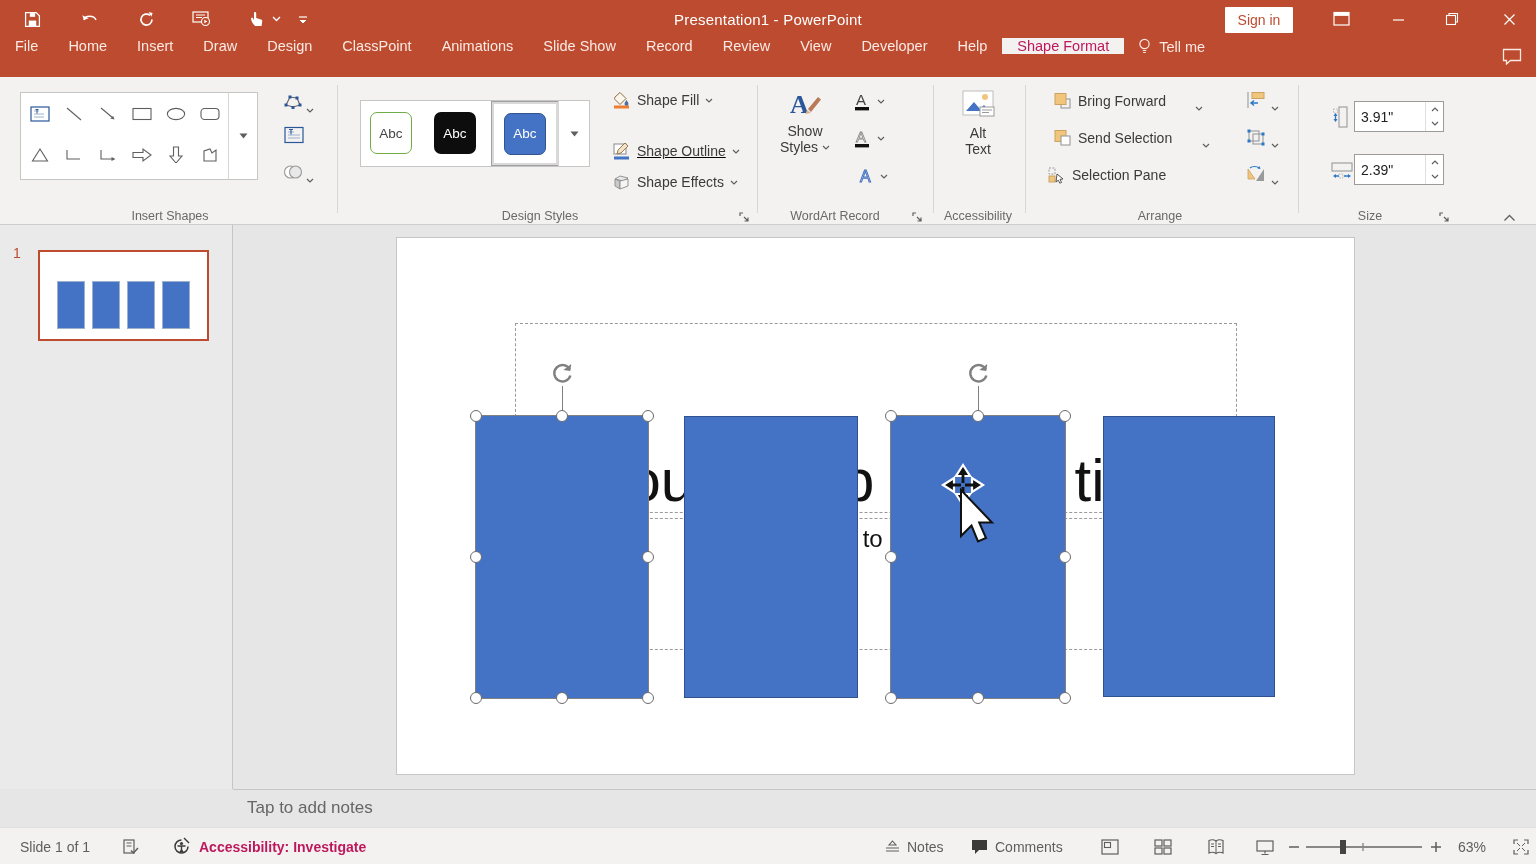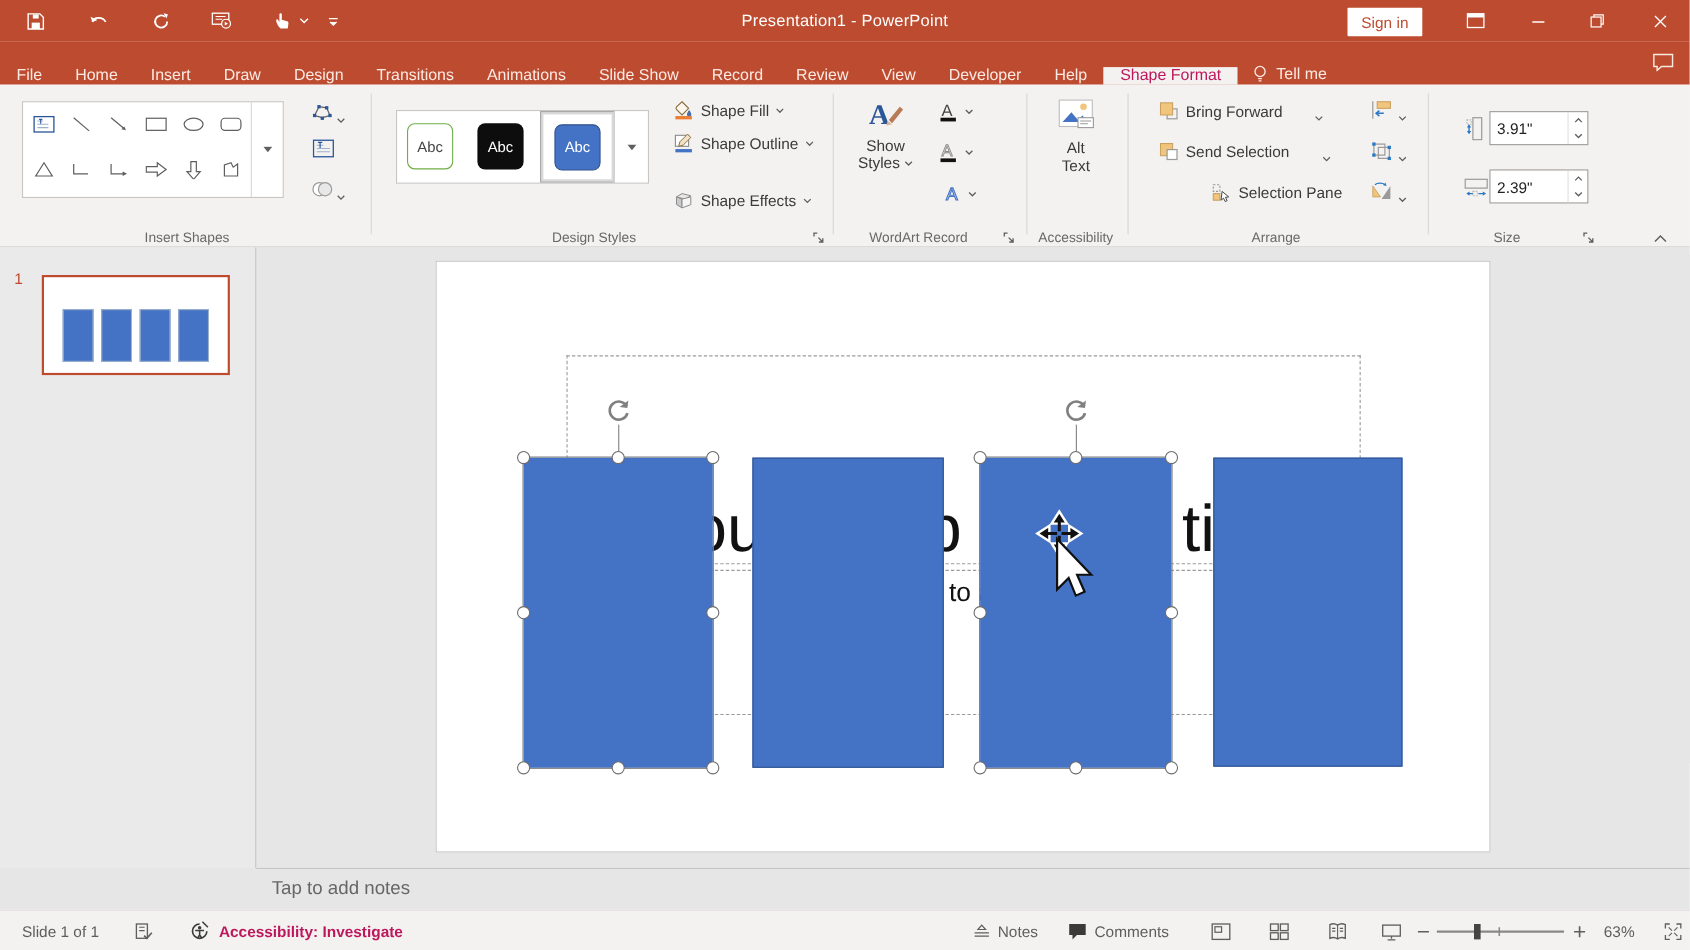--- a/index.html
+++ b/index.html
@@ -8,21 +8,21 @@
   .abs{position:absolute;}
   
   #titlebar{position:absolute;left:0;top:0;width:1536px;height:38px;background:#bc4b2f;}
   .qat-ic{position:absolute;top:9px;width:20px;height:20px;display:flex;align-items:center;justify-content:center;}
   #title-text{position:absolute;top:0;left:0;width:100%;height:38px;display:flex;align-items:center;justify-content:center;
     color:#fff;font-size:15px;letter-spacing:.2px;}
   #signin{position:absolute;left:1225px;top:7px;width:68px;height:26px;background:#fff;color:#bc4b2f;
     font-size:14px;display:flex;align-items:center;justify-content:center;border-radius:1px;}
   .winbtn{position:absolute;top:6px;width:30px;height:26px;display:flex;align-items:center;justify-content:center;}
   
-  #tabrow{position:absolute;left:0;top:38px;width:1536px;height:39px;background:#bc4b2f;display:flex;align-items:flex-end;}
+  #tabrow{position:absolute;left:0;top:38px;width:1536px;height:39px;background:#bc4b2f;display:flex;align-items:flex-start;}
   .tab{display:flex;align-items:center;padding:0 15px;color:#fbeae4;font-size:14.5px;white-space:nowrap;}
   .tab.active{background:#f3f2f1;color:#be185d;}
   #tellme{display:flex;align-items:center;gap:8px;padding:0 14px;color:#fbeae4;font-size:14.5px;}
   #tab-comment{position:absolute;right:14px;top:48px;}
   
   #ribbon{position:absolute;left:0;top:77px;width:1536px;height:148px;background:#f3f2f1;border-bottom:1px solid #cfcdcb;}
   .vdiv{position:absolute;top:8px;height:128px;width:1px;background:#d8d6d4;}
   .grouplabel{position:absolute;top:132px;font-size:12.5px;color:#696969;text-align:center;}
   .rlabel{font-size:14px;color:#3b3a39;white-space:nowrap;}
   .rrow{position:absolute;display:flex;align-items:center;gap:6px;height:22px;}
@@ -136,21 +136,21 @@
       </svg>
   </span>
 </div>
 
 <div id="tabrow">
   <span class="tab">File</span>
   <span class="tab">Home</span>
   <span class="tab">Insert</span>
   <span class="tab">Draw</span>
   <span class="tab">Design</span>
-  <span class="tab">Transitions</span>
+  <span class="tab">ClassPoint</span>
   <span class="tab">Animations</span>
   <span class="tab">Slide Show</span>
   <span class="tab">Record</span>
   <span class="tab">Review</span>
   <span class="tab">View</span>
   <span class="tab">Developer</span>
   <span class="tab">Help</span>
   <span class="tab active">Shape Format</span>
   <span id="tellme">
     <svg width="13" height="18" viewBox="0 0 13 18">
@@ -277,21 +277,21 @@
     <svg width="19" height="18" viewBox="0 0 19 18">
         <path d="M8 1.5l6 6-6 6-5-5a2 2 0 0 1 0-2.4z" fill="#fdf6ee" stroke="#8a6d3b" stroke-width="1"></path>
         <path d="M14.5 9c1.2 1.8 2 3 2 4a2 2 0 1 1-4 0c0-1 .8-2.2 2-4z" fill="#2b579a" opacity=".85"></path>
         <rect x="2" y="14.5" width="15" height="3" fill="#ed7d31"></rect>
       </svg>
     <span class="rlabel">Shape Fill</span>
     <svg class="chev" width="8" height="5" viewBox="0 0 8 5">
         <polyline points="1,1 4,4 7,1" fill="none" stroke="#5f5f5f" stroke-width="1.2"></polyline>
       </svg>
   </div>
-  <div class="rrow" style="left:612px;top:42px;">
+  <div class="rrow" style="left:612px;top:63px;text-decoration:underline;">
     <svg width="19" height="18" viewBox="0 0 19 18">
         <rect x="2" y="2" width="12" height="10" fill="#fff" stroke="#8a8a8a" stroke-width="1"></rect>
         <path d="M13 1l3 3-7 7-4 1 1-4z" fill="#f3e2c7" stroke="#8a6d3b" stroke-width=".9"></path>
         <rect x="2" y="14.5" width="15" height="3" fill="#4472c4"></rect>
       </svg>
     <span class="rlabel">Shape Outline</span>
     <svg class="chev" width="8" height="5" viewBox="0 0 8 5">
         <polyline points="1,1 4,4 7,1" fill="none" stroke="#5f5f5f" stroke-width="1.2"></polyline>
       </svg>
   </div>
@@ -389,21 +389,21 @@
   <div class="rrow" style="left:1053px;top:50px;">
     <svg width="19" height="18" viewBox="0 0 19 18">
         <rect x="2" y="1.5" width="11" height="11" fill="#f2c57c" stroke="#caa262" stroke-width="1"></rect>
         <rect x="8" y="7" width="9" height="9" fill="#fff" stroke="#9a9a9a" stroke-width="1.1"></rect>
       </svg>
     <span class="rlabel">Send Selection</span>
   </div>
   <span class="abs" style="left:1202px;top:57px"><svg width="8" height="5" viewBox="0 0 8 5">
         <polyline points="1,1 4,4 7,1" fill="none" stroke="#5f5f5f" stroke-width="1.2"></polyline>
       </svg></span>
-  <div class="rrow" style="left:1101px;top:87px;">
+  <div class="rrow" style="left:1047px;top:87px;">
     <svg width="19" height="18" viewBox="0 0 19 18">
         <rect x="2" y="2" width="6" height="6" fill="none" stroke="#9a9a9a" stroke-width="1" stroke-dasharray="2 1.4"></rect>
         <rect x="2" y="10" width="6" height="6" fill="#f2c57c" stroke="#caa262" stroke-width="1"></rect>
         <path d="M10 8l6 5-3 .4 1.6 3-1.8.8-1.5-3L9 16z" fill="#fff" stroke="#444" stroke-width=".9"></path>
       </svg>
     <span class="rlabel">Selection Pane</span>
   </div>
   <span class="abs" style="left:1246px;top:14px">
     <svg width="20" height="18" viewBox="0 0 20 18">
         <rect x="6" y="1.5" width="12" height="6" fill="#f2c57c" stroke="#caa262" stroke-width="1"></rect>

